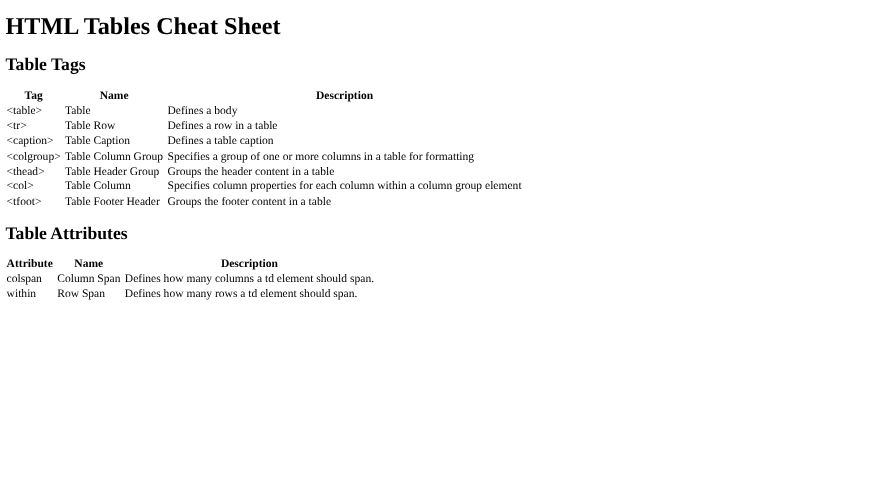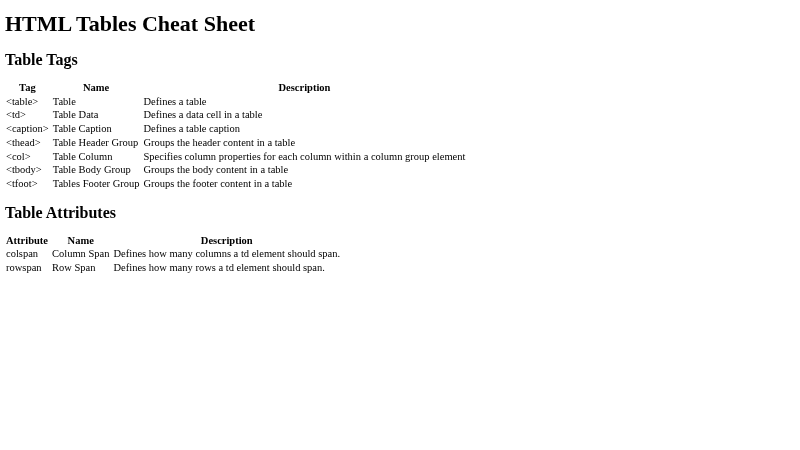--- a/index.html
+++ b/index.html
@@ -62,50 +62,50 @@
     <tr>
       <th>Tag</th>
       <th>Name</th>
       <th>Description</th>
     </tr>
   </thead>
   <tbody>
     <tr>
       <td>&lt;table&gt;</td>
       <td>Table</td>
-      <td>Defines a table</td>
+      <td>Defines a body</td>
     </tr>
     <tr>
-      <td>&lt;td&gt;</td>
-      <td>Table Data</td>
-      <td>Defines a data cell in a table</td>
+      <td>&lt;tr&gt;</td>
+      <td>Table Row</td>
+      <td>Defines a row in a table</td>
     </tr>
     <tr>
       <td>&lt;caption&gt;</td>
       <td>Table Caption</td>
       <td>Defines a table caption</td>
+    </tr>
+    <tr>
+      <td>&lt;colgroup&gt;</td>
+      <td>Table Column Group</td>
+      <td>Specifies a group of one or more columns in a table for formatting</td>
     </tr>
     <tr>
       <td>&lt;thead&gt;</td>
       <td>Table Header Group</td>
       <td>Groups the header content in a table</td>
     </tr>
     <tr>
       <td>&lt;col&gt;</td>
       <td>Table Column</td>
       <td>Specifies column properties for each column within a column group element</td>
     </tr>
     <tr>
-      <td>&lt;tbody&gt;</td>
-      <td>Table Body Group</td>
-      <td>Groups the body content in a table</td>
-    </tr>
-    <tr>
       <td>&lt;tfoot&gt;</td>
-      <td>Tables Footer Group</td>
+      <td>Table Footer Header</td>
       <td>Groups the footer content in a table</td>
     </tr>
   </tbody>
 </table>
 
 <h2 class="second">Table Attributes</h2>
 
 <table class="attrs">
   <thead>
     <tr>
@@ -114,18 +114,18 @@
       <th>Description</th>
     </tr>
   </thead>
   <tbody>
     <tr>
       <td>colspan</td>
       <td>Column Span</td>
       <td>Defines how many columns a td element should span.</td>
     </tr>
     <tr>
-      <td>rowspan</td>
+      <td>within</td>
       <td>Row Span</td>
       <td>Defines how many rows a td element should span.</td>
     </tr>
   </tbody>
 </table>
 
 </body></html>

